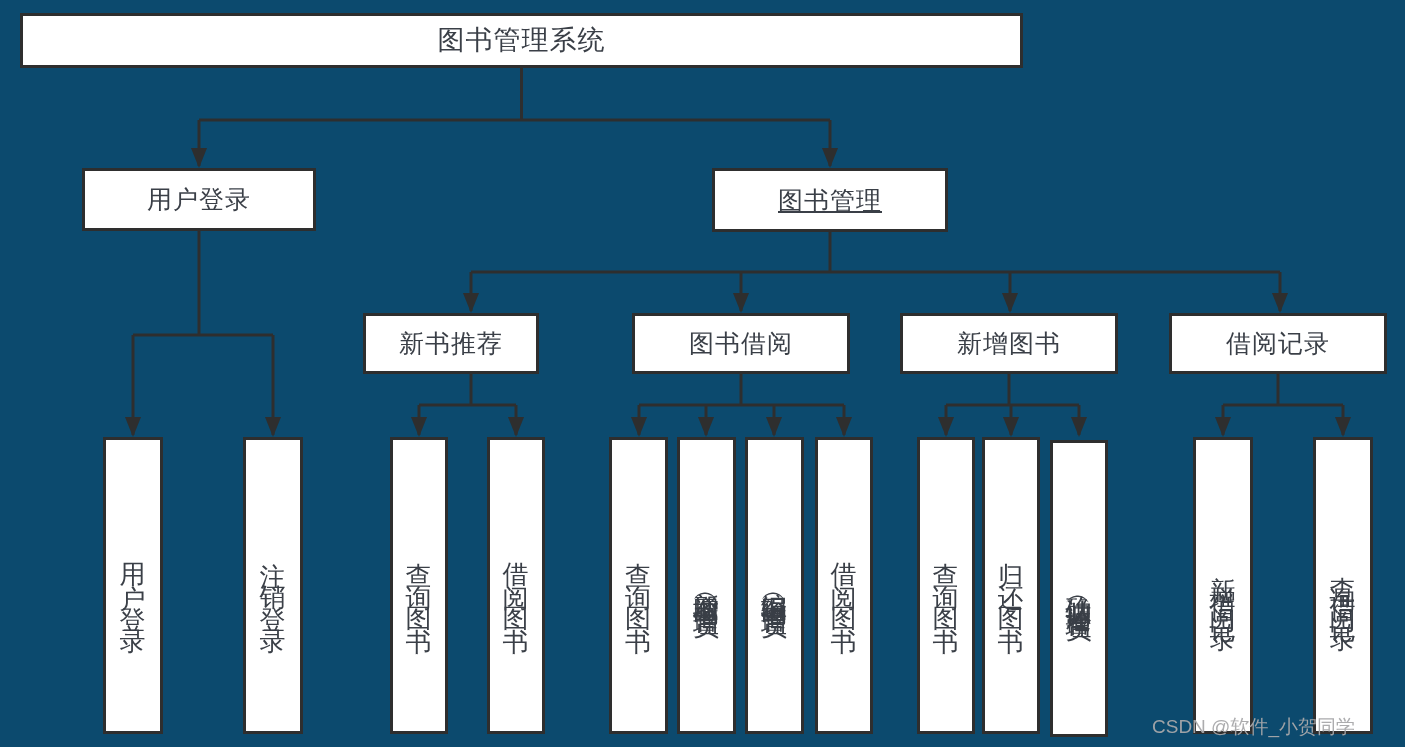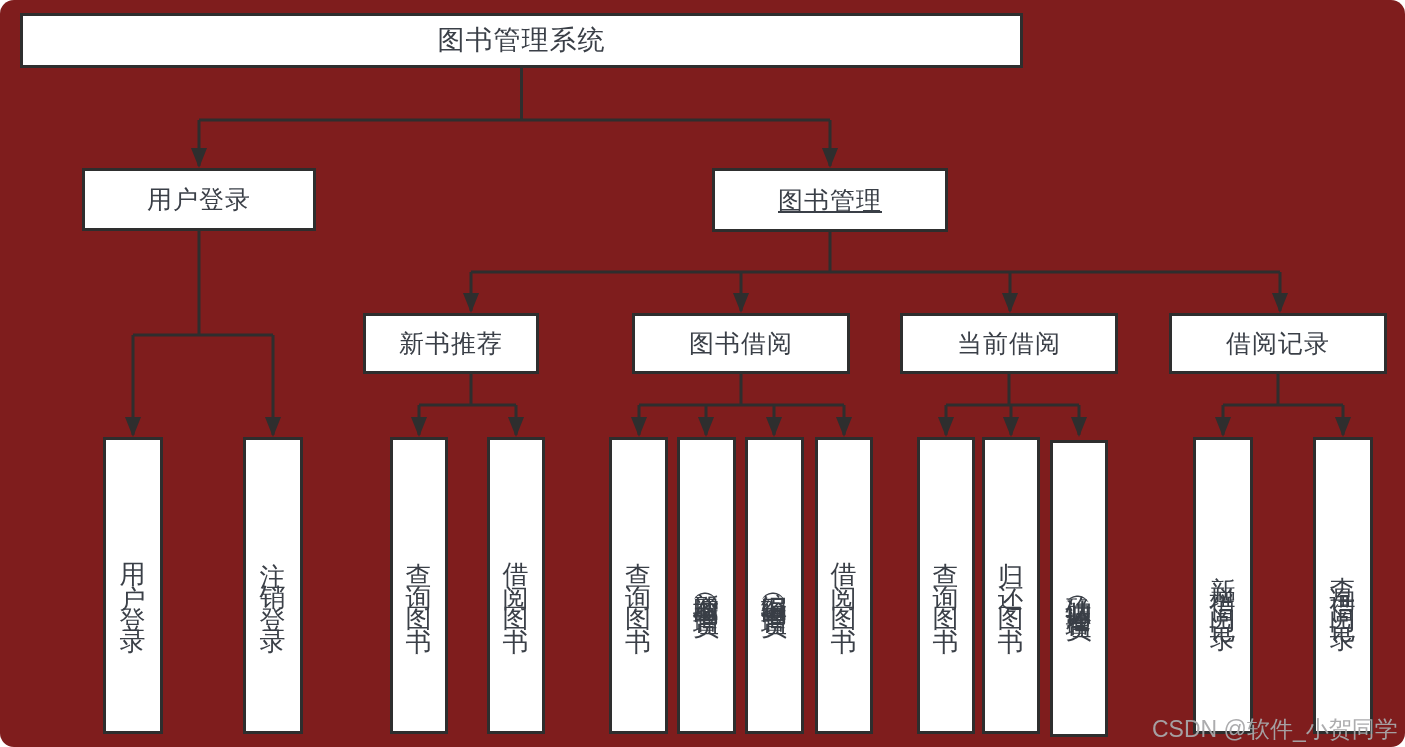--- a/index.html
+++ b/index.html
@@ -5,23 +5,22 @@
   html, body {
     margin: 0;
     padding: 0;
     background: #ffffff;
     font-family: "Liberation Sans", "DejaVu Sans", sans-serif;
   }
   #stage {
     position: relative;
     width: 1405px;
     height: 747px;
-    background: #7f1d1d;
+    background: #0c4a6e;
     overflow: hidden;
-    border-radius: 14px;
   }
   #connectors {
     position: absolute;
     left: 0; top: 0;
     width: 1405px; height: 747px;
     pointer-events: none;
   }
   .node {
     position: absolute;
     box-sizing: border-box;
@@ -41,21 +40,21 @@
     text-orientation: mixed;
     font-size: 26px;
   }
   .v-gap-wide  { letter-spacing: 22px; }  
   .v-gap-med   { letter-spacing: 10px; }  
   .v-gap-tight { letter-spacing: 3px;  }  
   .watermark {
     position: absolute;
     left: 1152px;
     top: 714px;
-    font-size: 23px;
+    font-size: 19px;
     color: rgba(168, 168, 170, 0.95);
     white-space: nowrap;
     z-index: 5;
   }
 </style>
 </head>
 <body>
 
 <div id="stage">
 
@@ -109,21 +108,21 @@
     </g>
   </svg>
 
   <div class="node h-node root-node" style="left:20px; top:13px; width:1003px; height:55px;">图书管理系统</div>
 
   <div class="node h-node" style="left:82px; top:168px; width:234px; height:63px;">用户登录</div>
   <div class="node h-node" style="left:712px; top:168px; width:236px; height:64px;text-decoration:underline;">图书管理</div>
 
   <div class="node h-node" style="left:363px; top:313px; width:176px; height:61px;">新书推荐</div>
   <div class="node h-node" style="left:632px; top:313px; width:218px; height:61px;text-align:center;">图书借阅</div>
-  <div class="node h-node" style="left:900px; top:313px; width:218px; height:61px;">当前借阅</div>
+  <div class="node h-node" style="left:900px; top:313px; width:218px; height:61px;">新增图书</div>
   <div class="node h-node" style="left:1169px; top:313px; width:218px; height:61px;">借阅记录</div>
 
   <div class="node v-node v-gap-wide" style="left:103px; top:437px; width:60px; height:297px;">用户登录</div>
   <div class="node v-node v-gap-wide" style="left:243px; top:437px; width:60px; height:297px;">注销登录</div>
 
   <div class="node v-node v-gap-wide" style="left:390px; top:437px; width:58px; height:297px;">查询图书</div>
   <div class="node v-node v-gap-wide" style="left:487px; top:437px; width:58px; height:297px;">借阅图书</div>
 
   <div class="node v-node v-gap-wide" style="left:609px; top:437px; width:59px; height:297px;">查询图书</div>
   <div class="node v-node v-gap-tight" style="left:677px; top:437px; width:59px; height:297px;">新增图书（管理员）</div>

